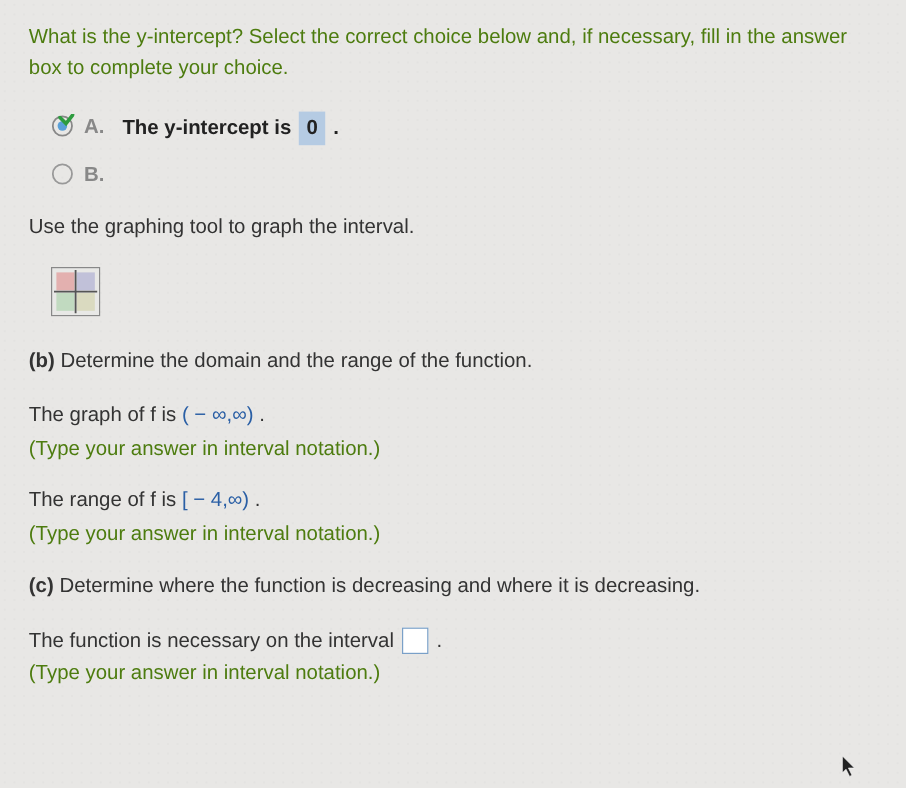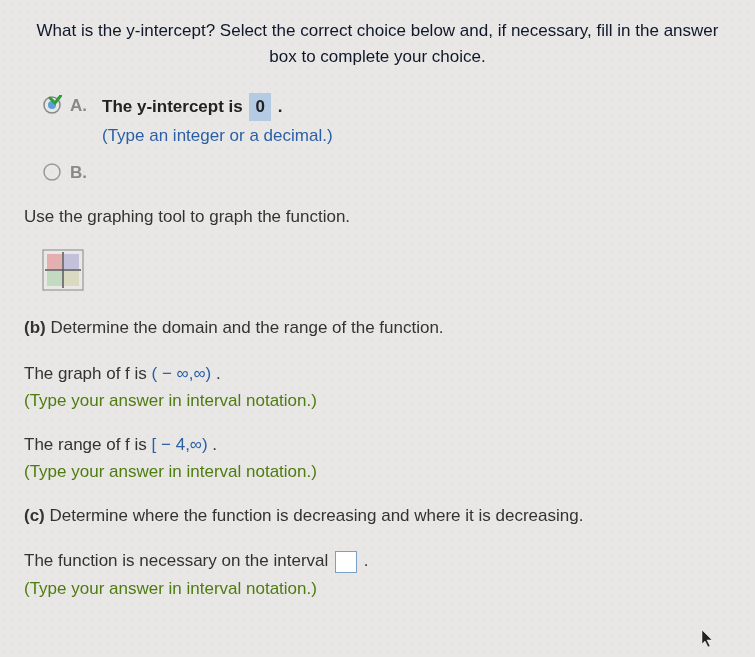--- a/index.html
+++ b/index.html
@@ -9,26 +9,26 @@
       background-image: radial-gradient(circle, rgba(0,0,0,0.02) 1px, transparent 1px);
       background-size: 8px 8px;
       width: 755px;
       height: 657px;
       padding: 18px 24px;
       color: #333;
       font-size: 17px;
       line-height: 1.5;
       position: relative;
     }
-    .question-text { color: #0f172a; margin-bottom: 24px; text-align: center; }
+    .question-text { color: #4d7c0f; margin-bottom: 24px; }
     .radio-group { margin-left: 18px; margin-bottom: 18px; }
     .radio-row { display: flex; align-items: flex-start; margin-bottom: 12px; }
     .radio-icon { width: 20px; height: 20px; flex-shrink: 0; margin-top: 2px; }
     .option-letter { color: #888; font-weight: bold; margin-left: 8px; margin-right: 12px; min-width: 20px; }
-    .option-body { display: flex; flex-direction: column; }
+    .option-body { display: flex; flex-direction: row; }
     .option-text { color: #222; font-weight: bold; }
     .option-text-b { color: #333; font-weight: bold; }
     .answer-inline {
       background: #b5cbe3;
       padding: 1px 6px;
       margin: 0 2px;
       display: inline-block;
       min-width: 18px;
       text-align: center;
     }
@@ -73,35 +73,34 @@
         <circle cx="10" cy="10" r="8" fill="none" stroke="#888" stroke-width="1.5"></circle>
         <circle cx="10" cy="10" r="4" fill="#5aa0d8"></circle>
         <path d="M8 3 L13 8 L20 -1" fill="none" stroke="#2e9c3f" stroke-width="3" stroke-linecap="round"></path>
       </svg>
     </span>
     <span class="option-letter">A.</span>
     <div class="option-body">
       <span class="option-text">
         <span>The y-intercept is </span><span class="answer-inline">0</span><span> .</span>
       </span>
-      <span class="hint-text">(Type an integer or a decimal.)</span>
     </div>
   </div>
 
   <div class="radio-row">
     <span class="radio-icon">
       <svg viewBox="0 0 20 20">
         <circle cx="10" cy="10" r="8" fill="none" stroke="#999" stroke-width="1.5"></circle>
       </svg>
     </span>
     <span class="option-letter">B.</span>
   </div>
 </div>
 
-<div class="prompt">Use the graphing tool to graph the function.</div>
+<div class="prompt">Use the graphing tool to graph the interval.</div>
 
 <span class="graph-tool">
   <svg viewBox="0 0 42 42">
     <rect x="1" y="1" width="40" height="40" fill="#e8e8e6" stroke="#888" stroke-width="1"></rect>
     <rect x="5" y="5" width="15" height="15" fill="#d77" opacity="0.5"></rect>
     <rect x="22" y="5" width="15" height="15" fill="#99c" opacity="0.5"></rect>
     <rect x="5" y="22" width="15" height="15" fill="#9c9" opacity="0.5"></rect>
     <rect x="22" y="22" width="15" height="15" fill="#cc9" opacity="0.5"></rect>
     <line x1="21" y1="3" x2="21" y2="39" stroke="#555" stroke-width="1.5"></line>
     <line x1="3" y1="21" x2="39" y2="21" stroke="#555" stroke-width="1.5"></line>

